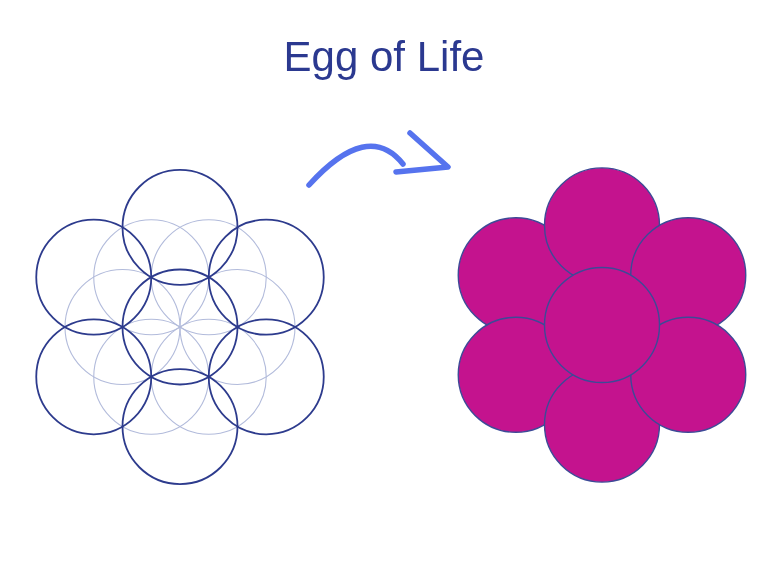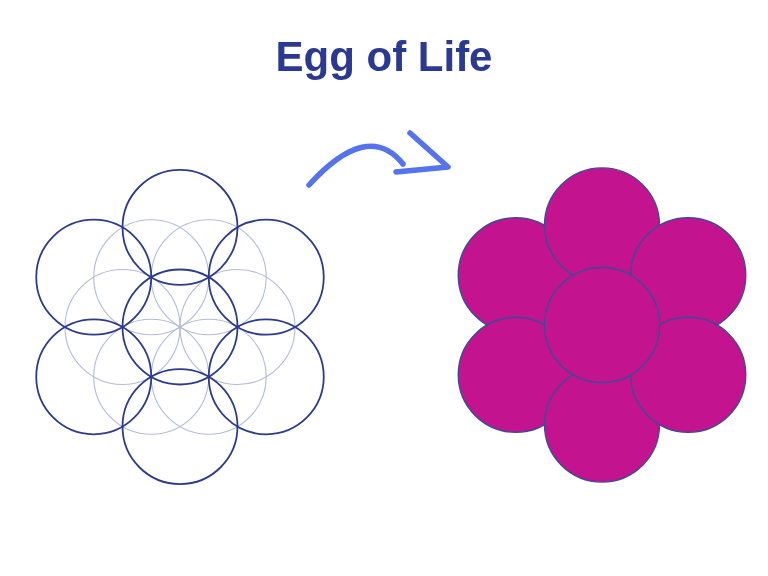--- a/index.html
+++ b/index.html
@@ -15,21 +15,21 @@
     overflow: hidden;
   }
   .title {
     position: absolute;
     top: 36px;
     left: 0;
     width: 768px;
     margin: 0;
     text-align: center;
     font-size: 42px;
-    font-weight: 700;
+    font-weight: 400;
     line-height: 1;
     letter-spacing: 0px;
   }
   svg.diagram {
     position: absolute;
     top: 0;
     left: 0;
     width: 768px;
     height: 576px;
   }

